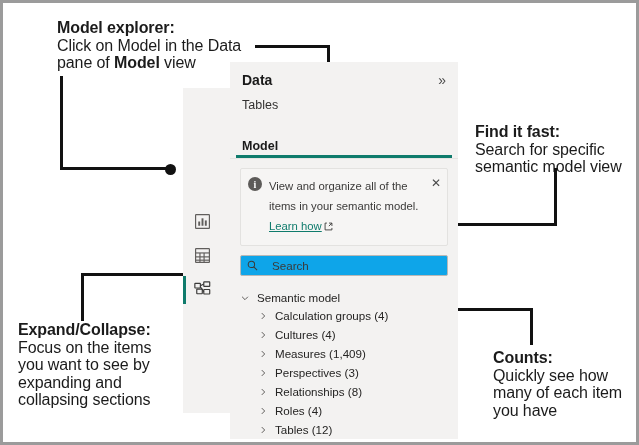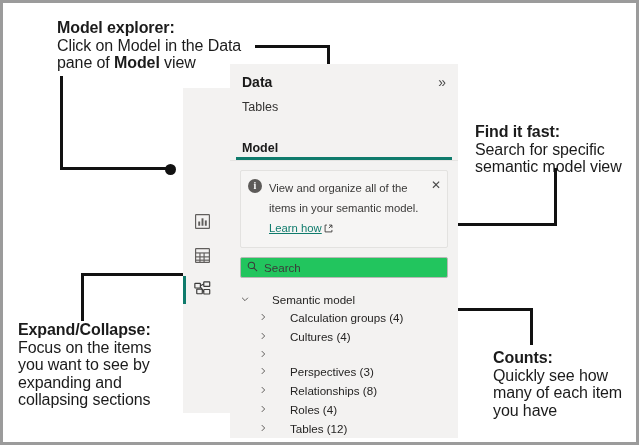--- a/index.html
+++ b/index.html
@@ -186,27 +186,28 @@
     cursor: pointer;
     flex: 0 0 auto;
     line-height: 1;
     margin-top: 1px;
   }
 
   
   #search-box {
     margin: 9px 2px 0 2px;
     height: 21px;
-    background: #22c55e;
+    background: #0ea5e9;
     border: 1px solid #b9b8b6;
     border-radius: 2px;
     display: flex;
     align-items: center;
     padding: 0 6px;
     box-sizing: border-box;
+    gap: 8px;
   }
   #search-placeholder {
     font-size: 11.6px;
     color: #3b3a39;
     margin-left: 6px;
   }
 
   
   #tree { margin-top: 13px; }
   .tree-root {
@@ -219,21 +220,21 @@
   }
   .tree-child {
     display: flex;
     align-items: center;
     font-size: 11.6px;
     color: #252423;
     padding: 3px 0 3px 20px;
     cursor: pointer;
   }
   .chev { width: 12px; flex: 0 0 auto; display: flex; align-items: center; }
-  .tree-label { margin-left: 20px; }
+  .tree-label { margin-left: 5px; }
 </style>
 </head>
 <body>
 
 <div id="page">
 
   <div class="callout" id="callout-model-explorer">
     <span class="ttl">Model explorer:</span>
     <span>Click on Model in the Data</span><br>
     <span>pane of </span><span class="b">Model</span><span> view</span>
@@ -380,20 +381,21 @@
               </svg>
             </span>
           <span class="tree-label">Cultures (4)</span>
         </div>
         <div class="tree-child">
           <span class="chev">
               <svg width="10" height="10" viewBox="0 0 12 12" fill="none" stroke="#605e5c" stroke-width="1.2">
                 <path d="M4.5 2.5 L8 6 L4.5 9.5"></path>
               </svg>
             </span>
+          <span class="tree-label">Measures (1,409)</span>
         </div>
         <div class="tree-child">
           <span class="chev">
               <svg width="10" height="10" viewBox="0 0 12 12" fill="none" stroke="#605e5c" stroke-width="1.2">
                 <path d="M4.5 2.5 L8 6 L4.5 9.5"></path>
               </svg>
             </span>
           <span class="tree-label">Perspectives (3)</span>
         </div>
         <div class="tree-child">

